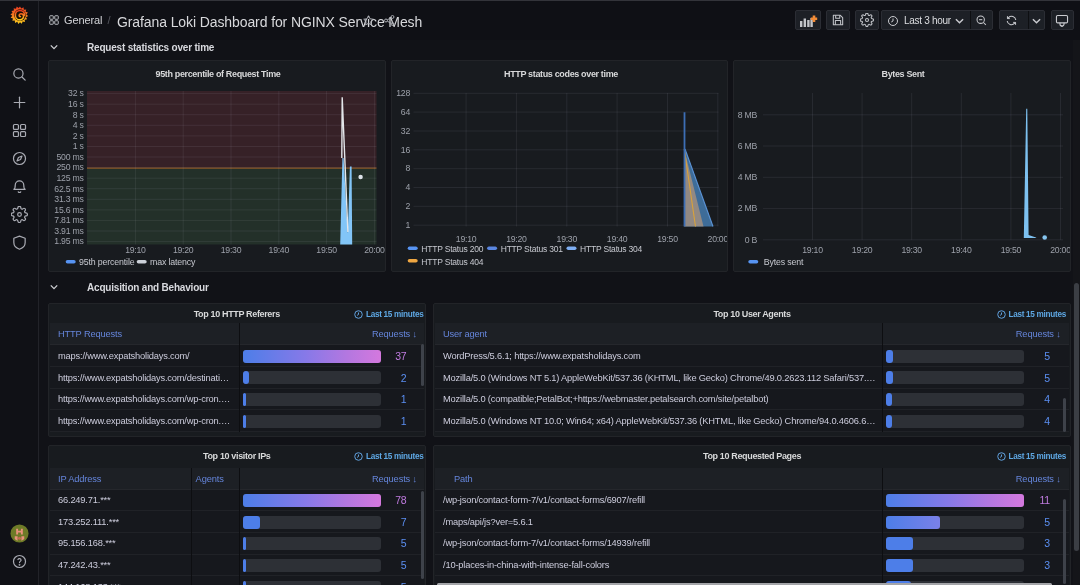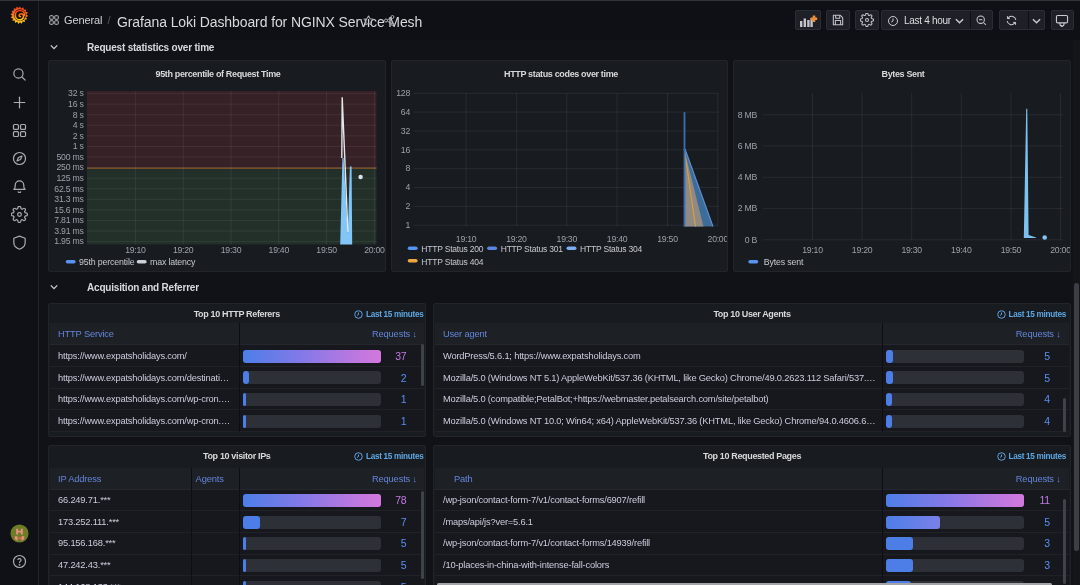--- a/index.html
+++ b/index.html
@@ -114,21 +114,21 @@
 <svg class="abs" style="left:860px;top:13px" width="14" height="14" viewBox="0 0 24 24" fill="none" stroke="#c2c4c9" stroke-width="1.8">
       <circle cx="12" cy="12" r="2.6"></circle>
       <path d="M19.4 15a1.7 1.7 0 0 0 .3 1.9l.1.1a2 2 0 1 1-2.9 2.9l-.1-.1a1.7 1.7 0 0 0-1.9-.3 1.7 1.7 0 0 0-1 1.5v.2a2 2 0 0 1-4.2 0v-.1a1.7 1.7 0 0 0-1.1-1.6 1.7 1.7 0 0 0-1.9.3l-.1.1a2 2 0 1 1-2.9-2.9l.1-.1a1.7 1.7 0 0 0 .3-1.9 1.7 1.7 0 0 0-1.5-1h-.2a2 2 0 0 1 0-4.2h.1a1.7 1.7 0 0 0 1.6-1.1 1.7 1.7 0 0 0-.3-1.9l-.1-.1a2 2 0 1 1 2.9-2.9l.1.1a1.7 1.7 0 0 0 1.9.3h.1a1.7 1.7 0 0 0 1-1.5v-.2a2 2 0 0 1 4.2 0v.1a1.7 1.7 0 0 0 1 1.6 1.7 1.7 0 0 0 1.9-.3l.1-.1a2 2 0 1 1 2.9 2.9l-.1.1a1.7 1.7 0 0 0-.3 1.9v.1a1.7 1.7 0 0 0 1.5 1h.2a2 2 0 0 1 0 4.2h-.1a1.7 1.7 0 0 0-1.6 1z"></path>
     </svg>
 <div class="tbbtn" style="left:881px;width:111.5px"></div>
 <div class="abs" style="left:969.5px;top:11px;width:1px;height:18px;background:#0e0f12"></div>
 <svg class="abs" style="left:887px;top:15px" width="12" height="12" viewBox="0 0 24 24" fill="none" stroke="#c9cacf" stroke-width="2">
       <circle cx="12" cy="12" r="9"></circle>
       <path d="M12 7v5l-3.5 2"></path>
     </svg>
-<div class="abs" style="left:904px;top:14.5px;font-size:10px;color:#dcdde0;letter-spacing:-0.3px">Last 4 hour</div>
+<div class="abs" style="left:904px;top:14.5px;font-size:10px;color:#dcdde0;letter-spacing:-0.3px">Last 3 hour</div>
 <svg class="abs" style="left:955px;top:18px" width="9" height="6" viewBox="0 0 10 6" fill="none" stroke="#c9cacf" stroke-width="1.6">
       <path d="M1 1l4 4 4-4"></path>
     </svg>
 <svg class="abs" style="left:975px;top:14px" width="13" height="13" viewBox="0 0 24 24" fill="none" stroke="#c9cacf" stroke-width="1.9">
       <circle cx="10.5" cy="10.5" r="6.8"></circle>
       <line x1="15.7" y1="15.7" x2="20" y2="20"></line>
       <line x1="7.5" y1="10.5" x2="13.5" y2="10.5"></line>
     </svg>
 <div class="tbbtn" style="left:998.5px;width:46px"></div>
 <div class="abs" style="left:1027.5px;top:11px;width:1px;height:18px;background:#0e0f12"></div>
@@ -147,21 +147,21 @@
       <path d="M8.5 15v2.2a2.5 2.5 0 0 0 7 0V15"></path>
       <path d="M12 19.8v1.4" stroke-linecap="round"></path>
     </svg>
 <svg class="abs" style="left:50px;top:44px" width="8" height="6" viewBox="0 0 10 6" fill="none" stroke="#cfd0d4" stroke-width="1.6">
       <path d="M1 1l4 4 4-4"></path>
     </svg>
 <div class="sech" style="left:60px;top:41.5px">Request statistics over time</div>
 <svg class="abs" style="left:50px;top:284px" width="8" height="6" viewBox="0 0 10 6" fill="none" stroke="#cfd0d4" stroke-width="1.6">
       <path d="M1 1l4 4 4-4"></path>
     </svg>
-<div class="sech" style="left:60px;top:281.5px">Acquisition and Referrer</div>
+<div class="sech" style="left:60px;top:281.5px">Acquisition and Behaviour</div>
 <div class="panel" style="left:48px;top:60px;width:337.5px;height:212px"><svg width="338" height="212" viewBox="0 0 338 212">
         <text x="169" y="16" font-size="9" fill="#d8d9da" text-anchor="middle" font-weight="bold" letter-spacing="-0.35px" font-family="Liberation Sans, sans-serif">95th percentile of Request Time</text>
         <rect x="38" y="30" width="289.5" height="76.6" fill="#f2495c" opacity="0.14"></rect>
         <rect x="38" y="107.7" width="289.5" height="75.8" fill="#73bf69" opacity="0.13"></rect>
         <rect x="38" y="106.6" width="289.5" height="1.1" fill="#ff9830" opacity="0.55"></rect>
         <line x1="38" y1="32.6" x2="327.5" y2="32.6" stroke="rgba(204,204,220,0.09)" stroke-width="1"></line>
         <text x="34.5" y="35.4" font-size="8.7" fill="#9da1aa" text-anchor="end" font-weight="normal" letter-spacing="-0.25px" font-family="Liberation Sans, sans-serif">32 s</text>
         <line x1="38" y1="43.2" x2="327.5" y2="43.2" stroke="rgba(204,204,220,0.09)" stroke-width="1"></line>
         <text x="34.5" y="45.97" font-size="8.7" fill="#9da1aa" text-anchor="end" font-weight="normal" letter-spacing="-0.25px" font-family="Liberation Sans, sans-serif">16 s</text>
         <line x1="38" y1="53.7" x2="327.5" y2="53.7" stroke="rgba(204,204,220,0.09)" stroke-width="1"></line>
@@ -283,24 +283,24 @@
         <rect x="14.3" y="199" width="10" height="3.6" rx="1.8" fill="#5794f2"></rect>
         <text x="29.7" y="204.3" font-size="8.8" fill="#c7c9d0" text-anchor="start" font-weight="normal" letter-spacing="-0.15px" font-family="Liberation Sans, sans-serif">Bytes sent</text>
       </svg></div>
 <div class="panel" style="left:48px;top:303px;width:377.5px;height:134px">
       <div class="ptitle" style="left:0;right:0;top:5px">Top 10 HTTP Referers</div>
       <div class="tag" style="left:305px;top:5.5px"><svg width="9" height="9" viewBox="0 0 10 10" style="margin-right:3px">
           <circle cx="5" cy="5" r="4.2" fill="none" stroke="#62a3e0" stroke-width="1.1"></circle>
           <path d="M5 2.8 V5 L3.4 6" fill="none" stroke="#62a3e0" stroke-width="1.1"></path>
         </svg>Last 15 minutes</div>
       <div class="thead" style="left:1px;right:1px;top:19.30000000000001px;height:22px"></div>
-      <div class="hcell" style="left:9px;top:25.30000000000001px">HTTP Service</div>
+      <div class="hcell" style="left:9px;top:25.30000000000001px">HTTP Requests</div>
       <div class="hcell" style="right:7.5px;top:25.30000000000001px">Requests&nbsp;↓</div>
       <div class="trow" style="left:1px;right:1px;top:41.3px;height:21.7px"></div>
-      <div class="cell" style="left:9px;top:46.8px;width:175px">https://www.expatsholidays.com/</div>
+      <div class="cell" style="left:9px;top:46.8px;width:175px">maps://www.expatsholidays.com/</div>
       <div class="bar" style="left:194px;top:45.7px;width:138px"></div>
       <div class="fill" style="left:194px;top:45.7px;width:138px;background:linear-gradient(90deg,#4d7ee8 0%,#8679e8 45%,#b377e0 75%,#d478de 100%)"></div>
       <div class="val" style="right:18.0px;top:45.8px;width:40px;color:#c07be0">37</div>
       <div class="trow" style="left:1px;right:1px;top:63.0px;height:21.7px"></div>
       <div class="cell" style="left:9px;top:68.5px;width:175px">https://www.expatsholidays.com/destinations/asia/china/beijing</div>
       <div class="bar" style="left:194px;top:67.4px;width:138px"></div>
       <div class="fill" style="left:194px;top:67.4px;width:6px;background:#4d7ee8"></div>
       <div class="val" style="right:18.0px;top:67.5px;width:40px;color:#5b8ff2">2</div>
       <div class="trow" style="left:1px;right:1px;top:84.7px;height:21.7px"></div>
       <div class="cell" style="left:9px;top:90.2px;width:175px">https://www.expatsholidays.com/wp-cron.php?doing_wp_cron</div>

